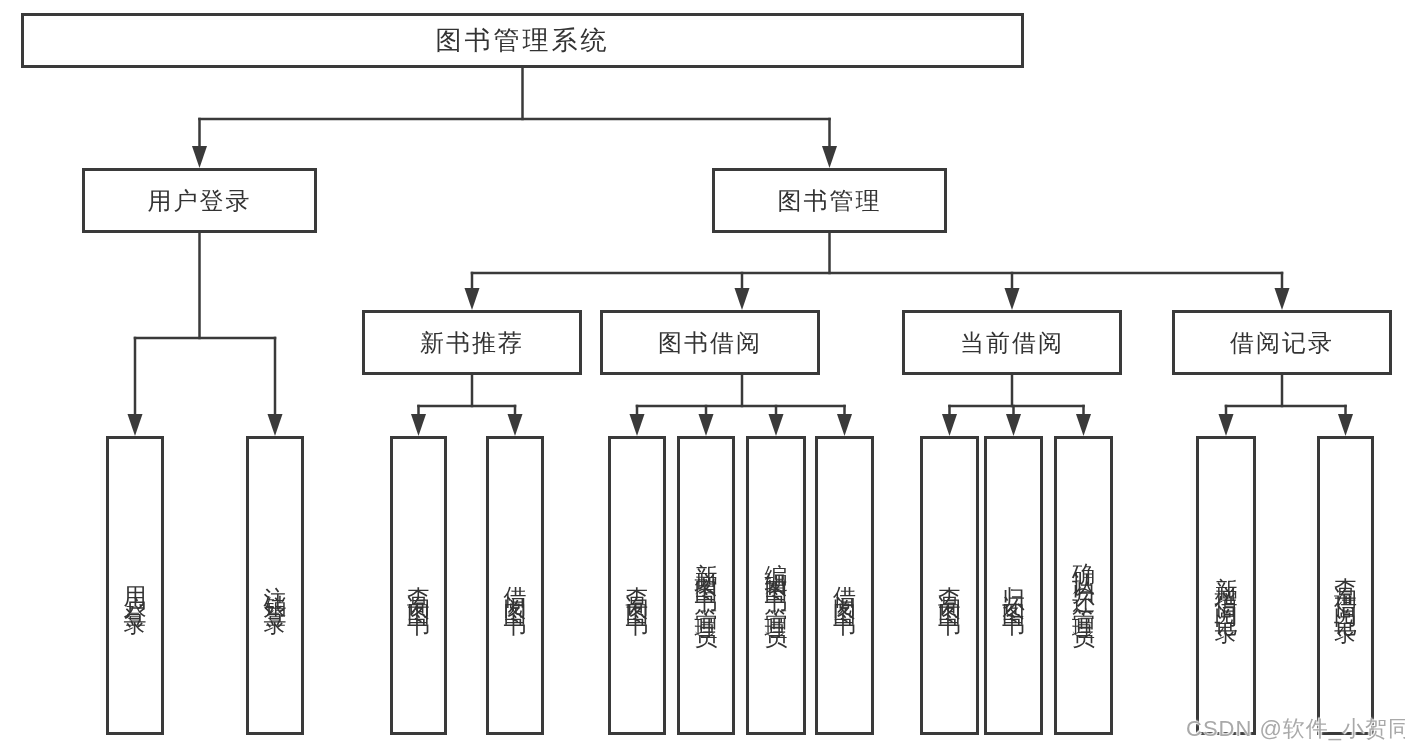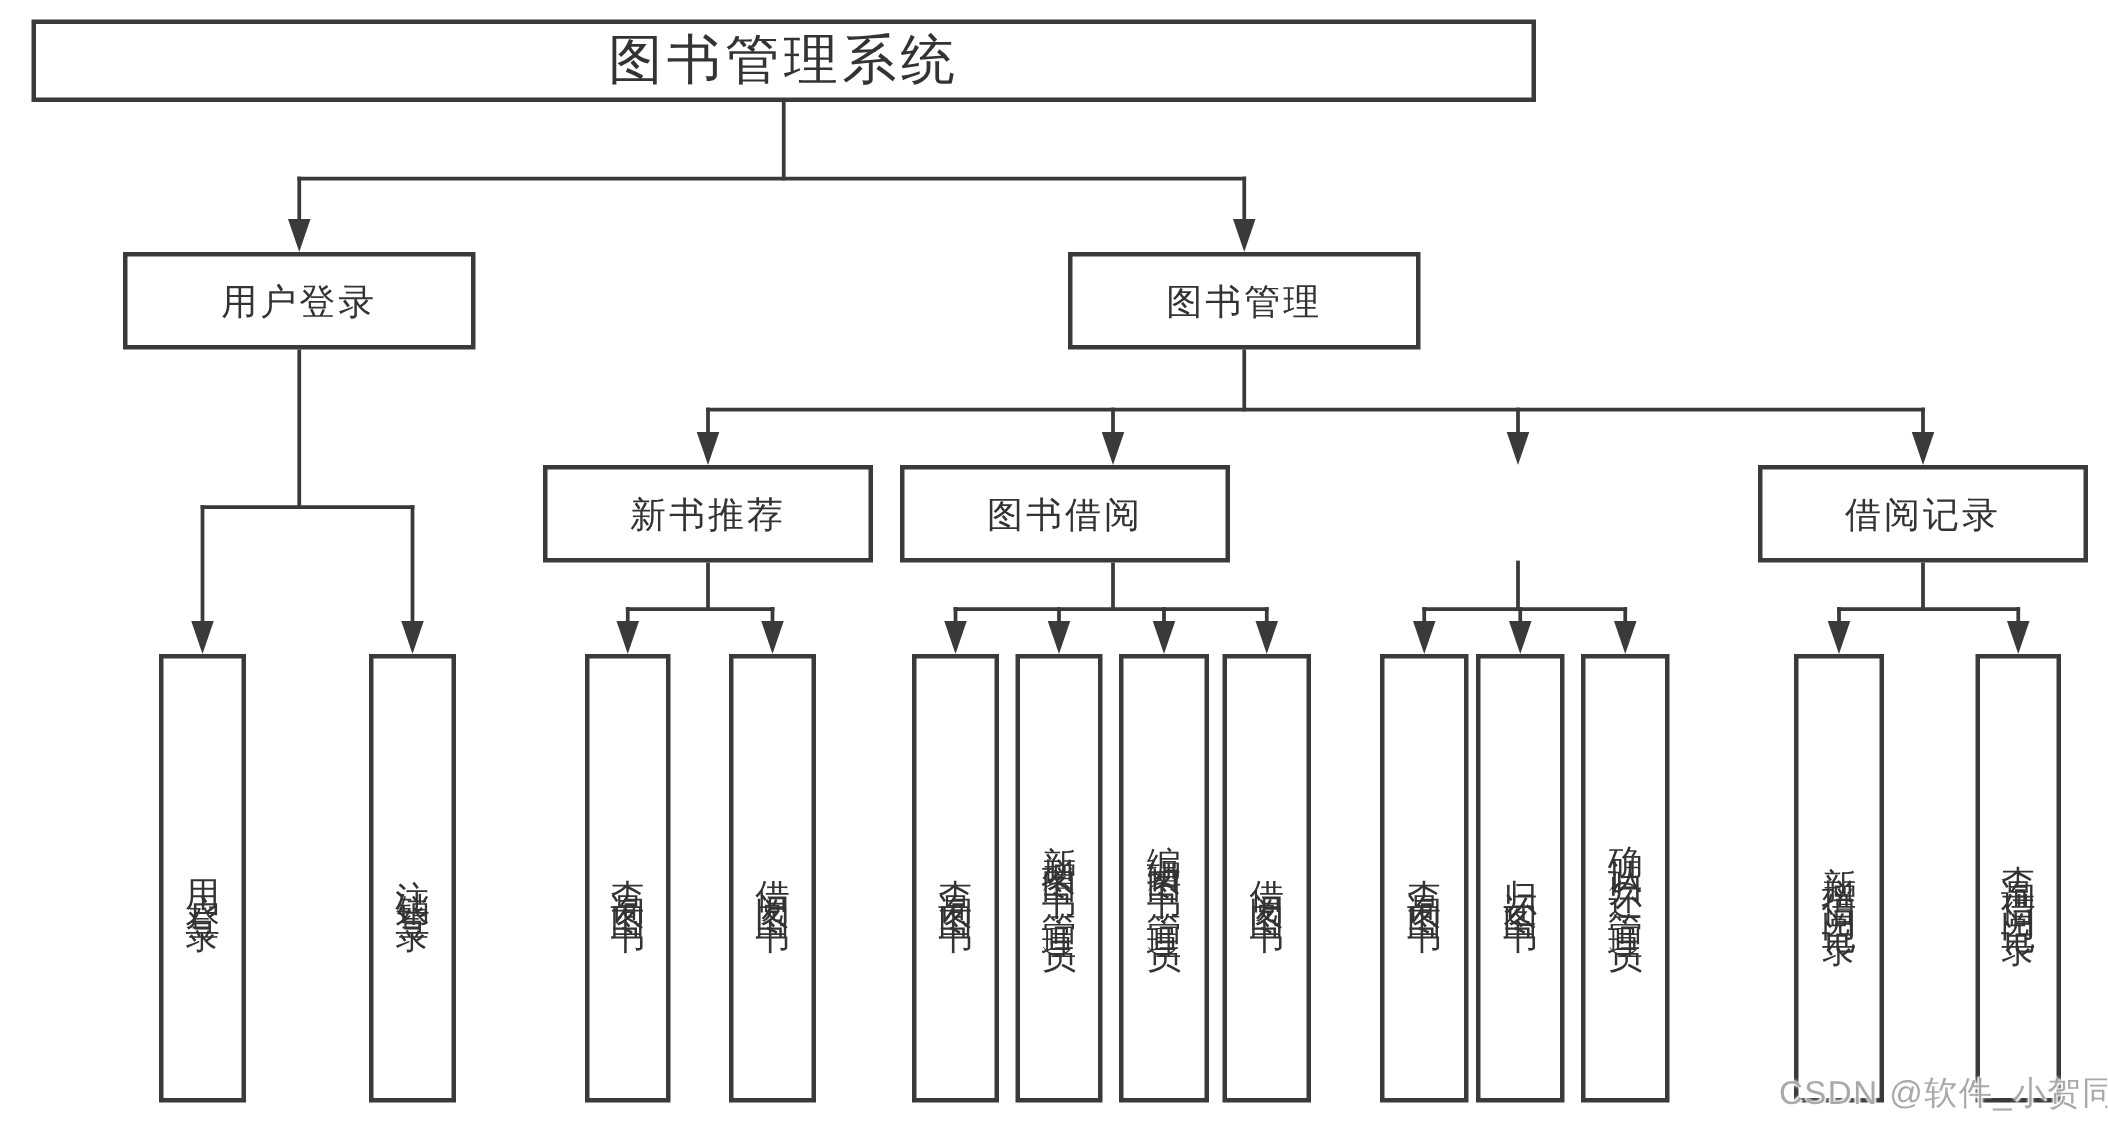--- a/index.html
+++ b/index.html
@@ -10,21 +10,21 @@
   .wires { position:absolute; left:0; top:0; pointer-events:none; }
   .wires line { stroke:#3a3a3a; stroke-width:2.5; stroke-linecap:square; }
   .wires polygon { fill:#3a3a3a; }
   .node {
     position:absolute; box-sizing:border-box; border:3px solid #3a3a3a;
     background:#ffffff; display:flex; align-items:center; justify-content:center;
     color:#333333;
   }
   .h-node span { font-size:24px; letter-spacing:2px; white-space:nowrap; }
   .root { left:21px; top:13px; width:1003px; height:55px; }
-  .root span { font-size:36px; letter-spacing:3px; }
+  .root span { font-size:26px; letter-spacing:3px; }
   .l2 { top:168px; width:235px; height:65px; }
   .l2-a { left:82px; }
   .l2-b { left:712px; }
   .l3 { top:310px; width:220px; height:65px; }
   .leaf { top:436px; height:299px; }
   .leaf span {
     writing-mode:vertical-rl; text-orientation:mixed;
     font-size:23px; letter-spacing:9px; line-height:1; white-space:nowrap;
   }
   .watermark {
@@ -110,20 +110,23 @@
   <div class="node l3 h-node" style="left:362px">
     <span>新书推荐</span>
   </div>
 
   <div class="node l2 l2-b h-node">
     <span>图书管理</span>
   </div>
   <div class="node l3 h-node" style="left:600px">
     <span>图书借阅</span>
   </div>
+  <div class="node l3 h-node" style="left:902px">
+    <span>当前借阅</span>
+  </div>
   <div class="node l3 h-node" style="left:1172px">
     <span>借阅记录</span>
   </div>
 
   <div class="node leaf" style="left:106px;width:58px">
     <span>用户登录</span>
   </div>
   <div class="node leaf" style="left:246px;width:58px">
     <span>注销登录</span>
   </div>

